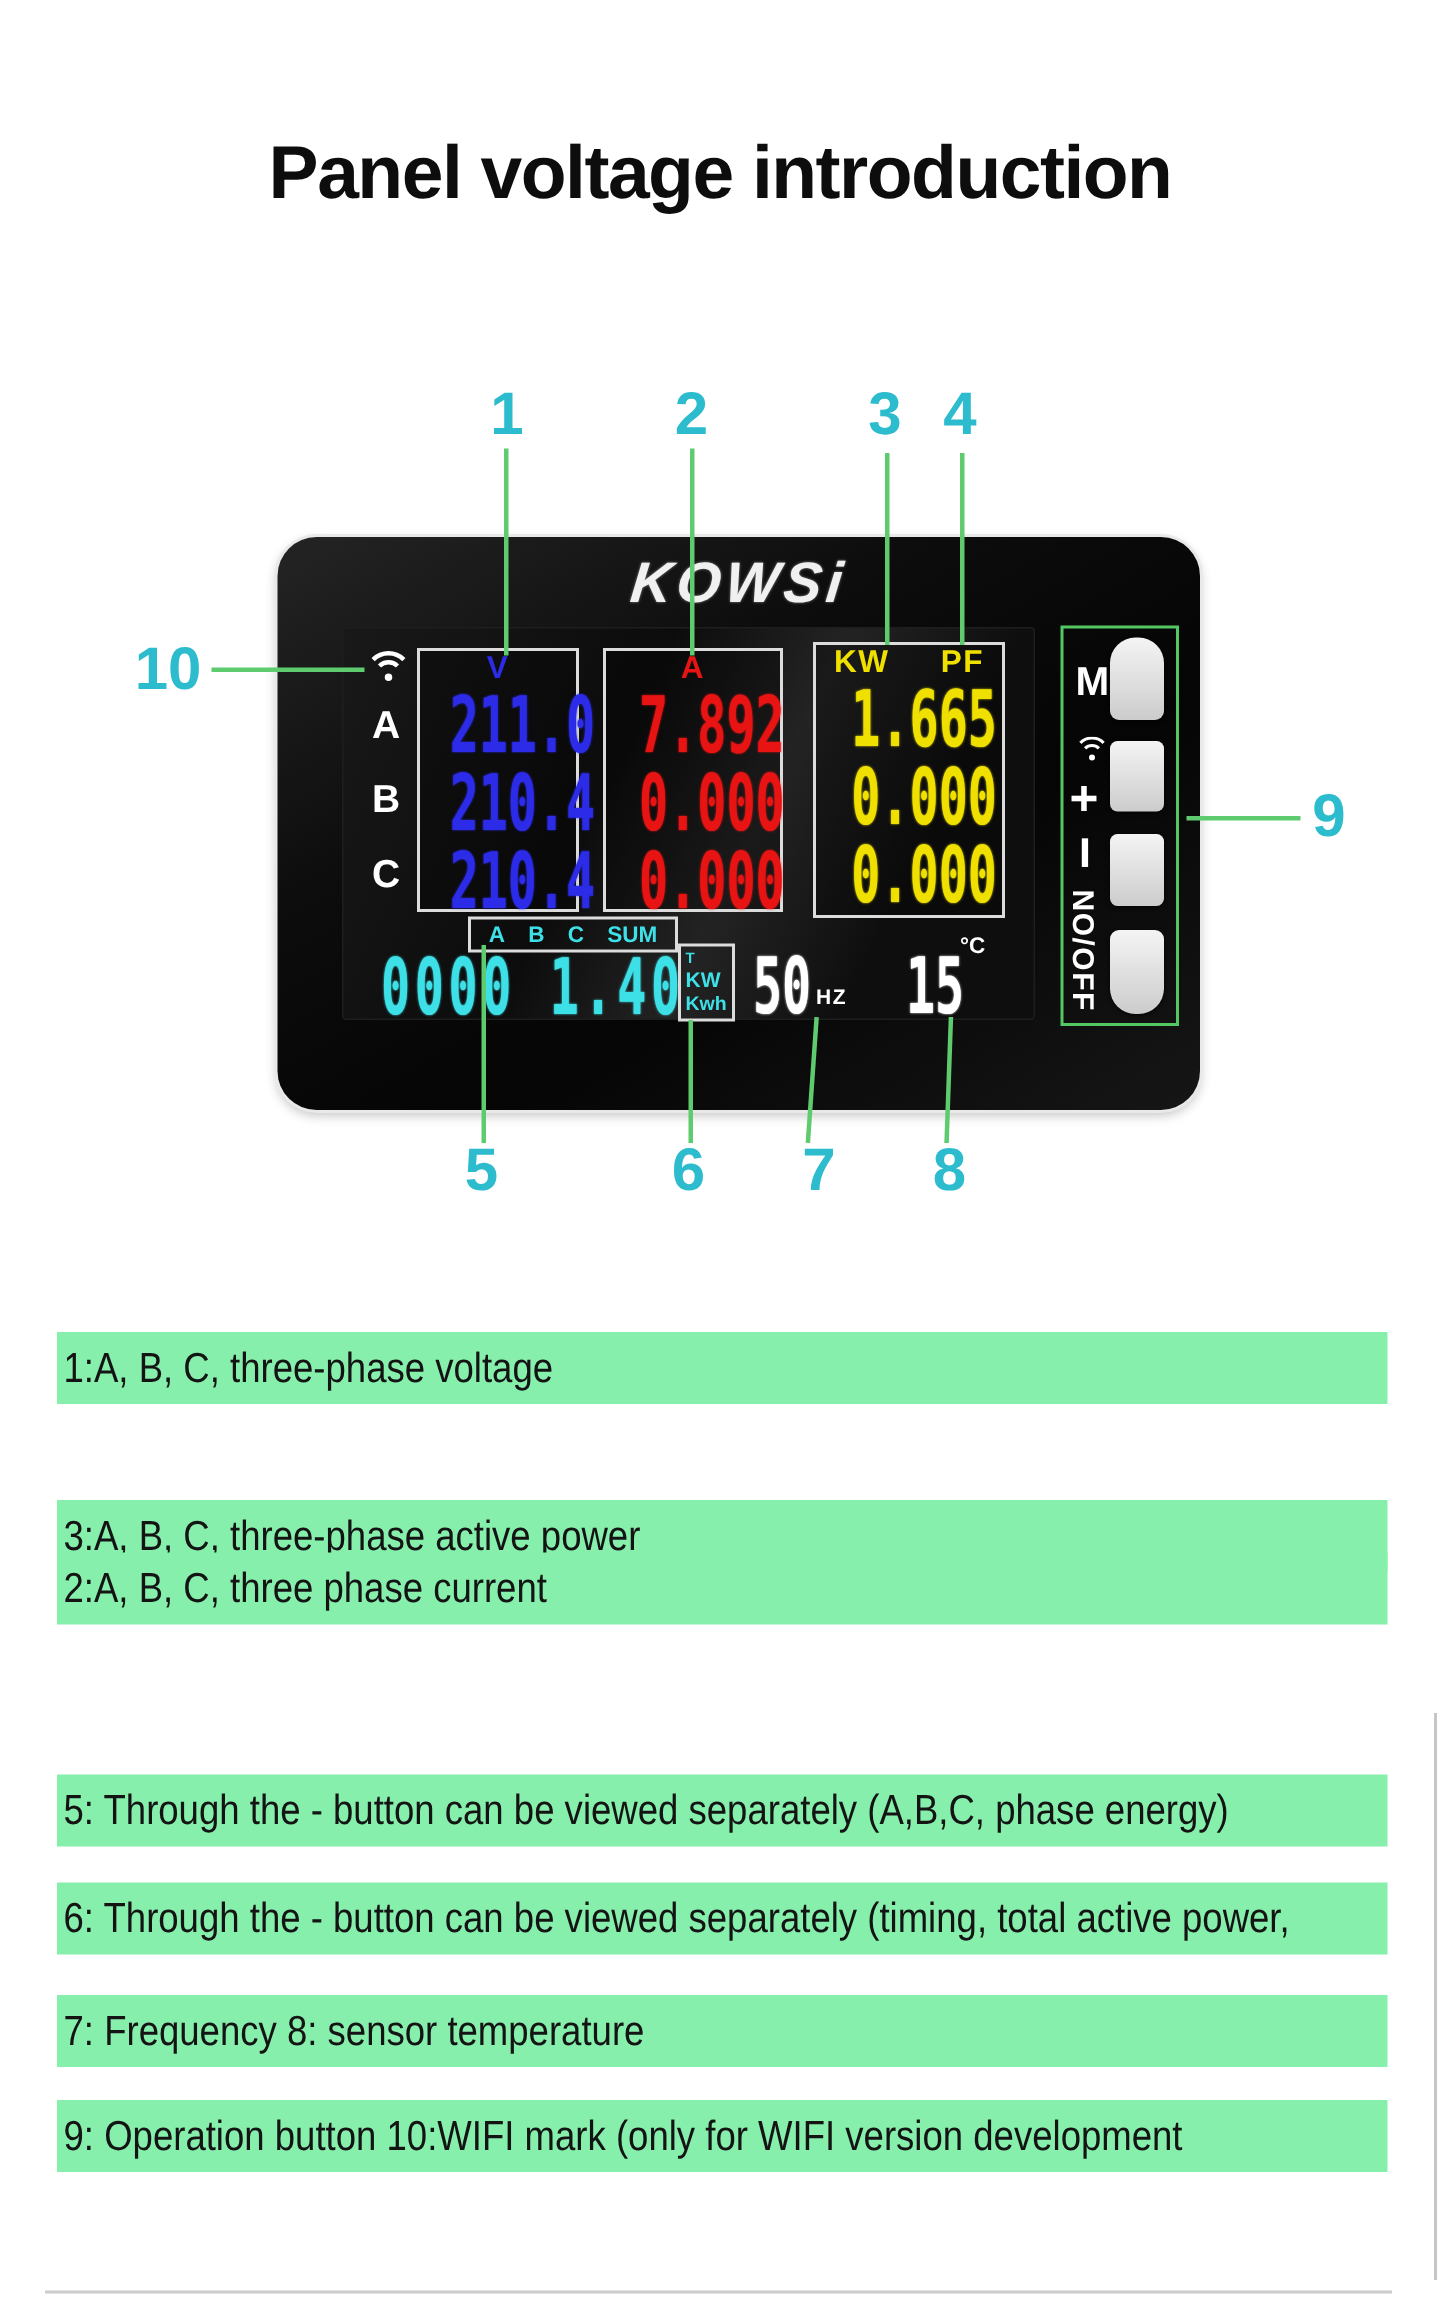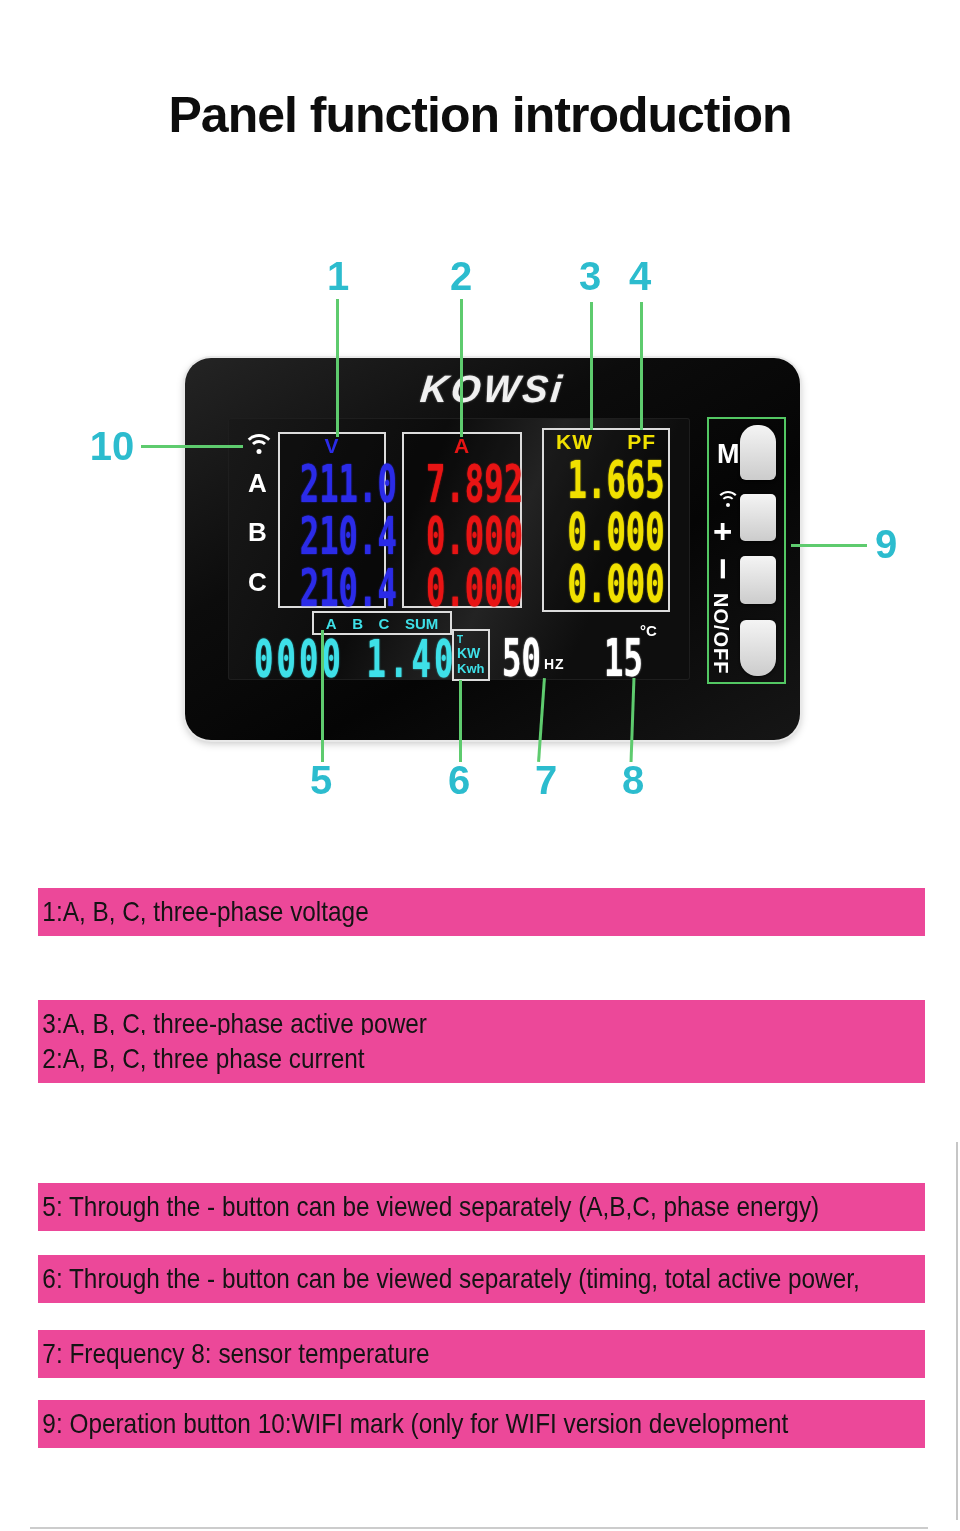--- a/index.html
+++ b/index.html
@@ -106,37 +106,37 @@
   .pbtn2 { top:75px; height:47px; border-radius:5px; }
   .pbtn3 { top:137px;height:48px; border-radius:5px; }
   .pbtn4 { top:201px;height:56px; border-radius:6px 6px 17px 17px; }
 
   
   .cline { position:absolute; background:#5ecb6e; z-index:6; }
   .cnum  { position:absolute; width:60px; text-align:center; z-index:6;
            font-size:40px; font-weight:bold; color:#2cbcce; }
 
   
-  .bar { position:absolute; left:38px; width:887px; height:48px; background:#ec4899; }
+  .bar { position:absolute; left:38px; width:887px; height:48px; background:#86efac; }
   .bar span, .legend-line2 span {
     display:inline-block; font-size:28px; color:#141414; line-height:48px;
     padding-left:5px; white-space:pre; transform:scaleX(0.87); transform-origin:left center;
   }
   .legend-line2 { position:absolute; left:38px; width:887px; height:34px; }
   .legend-line2 span { line-height:30px; }
 
   .edge-v { position:absolute; left:956px; top:1142px; width:2px; height:378px; background:#c6c6c6; }
   .edge-h { position:absolute; left:30px; top:1527px; width:898px; height:2px; background:#cccccc; }
 </style>
 </head>
 <body>
 
 <div class="page">
 
-  <div class="title">Panel function introduction</div>
+  <div class="title">Panel voltage introduction</div>
 
   <div class="panel">
     <div class="brand">KOWSi</div>
 
     <div class="screen">
       <div class="wifi" style="left:18px; top:16px; width:26px; height:22px;">
         <i class="a1"></i>
           <i class="a2"></i>
           <i class="dot"></i>
       </div>

